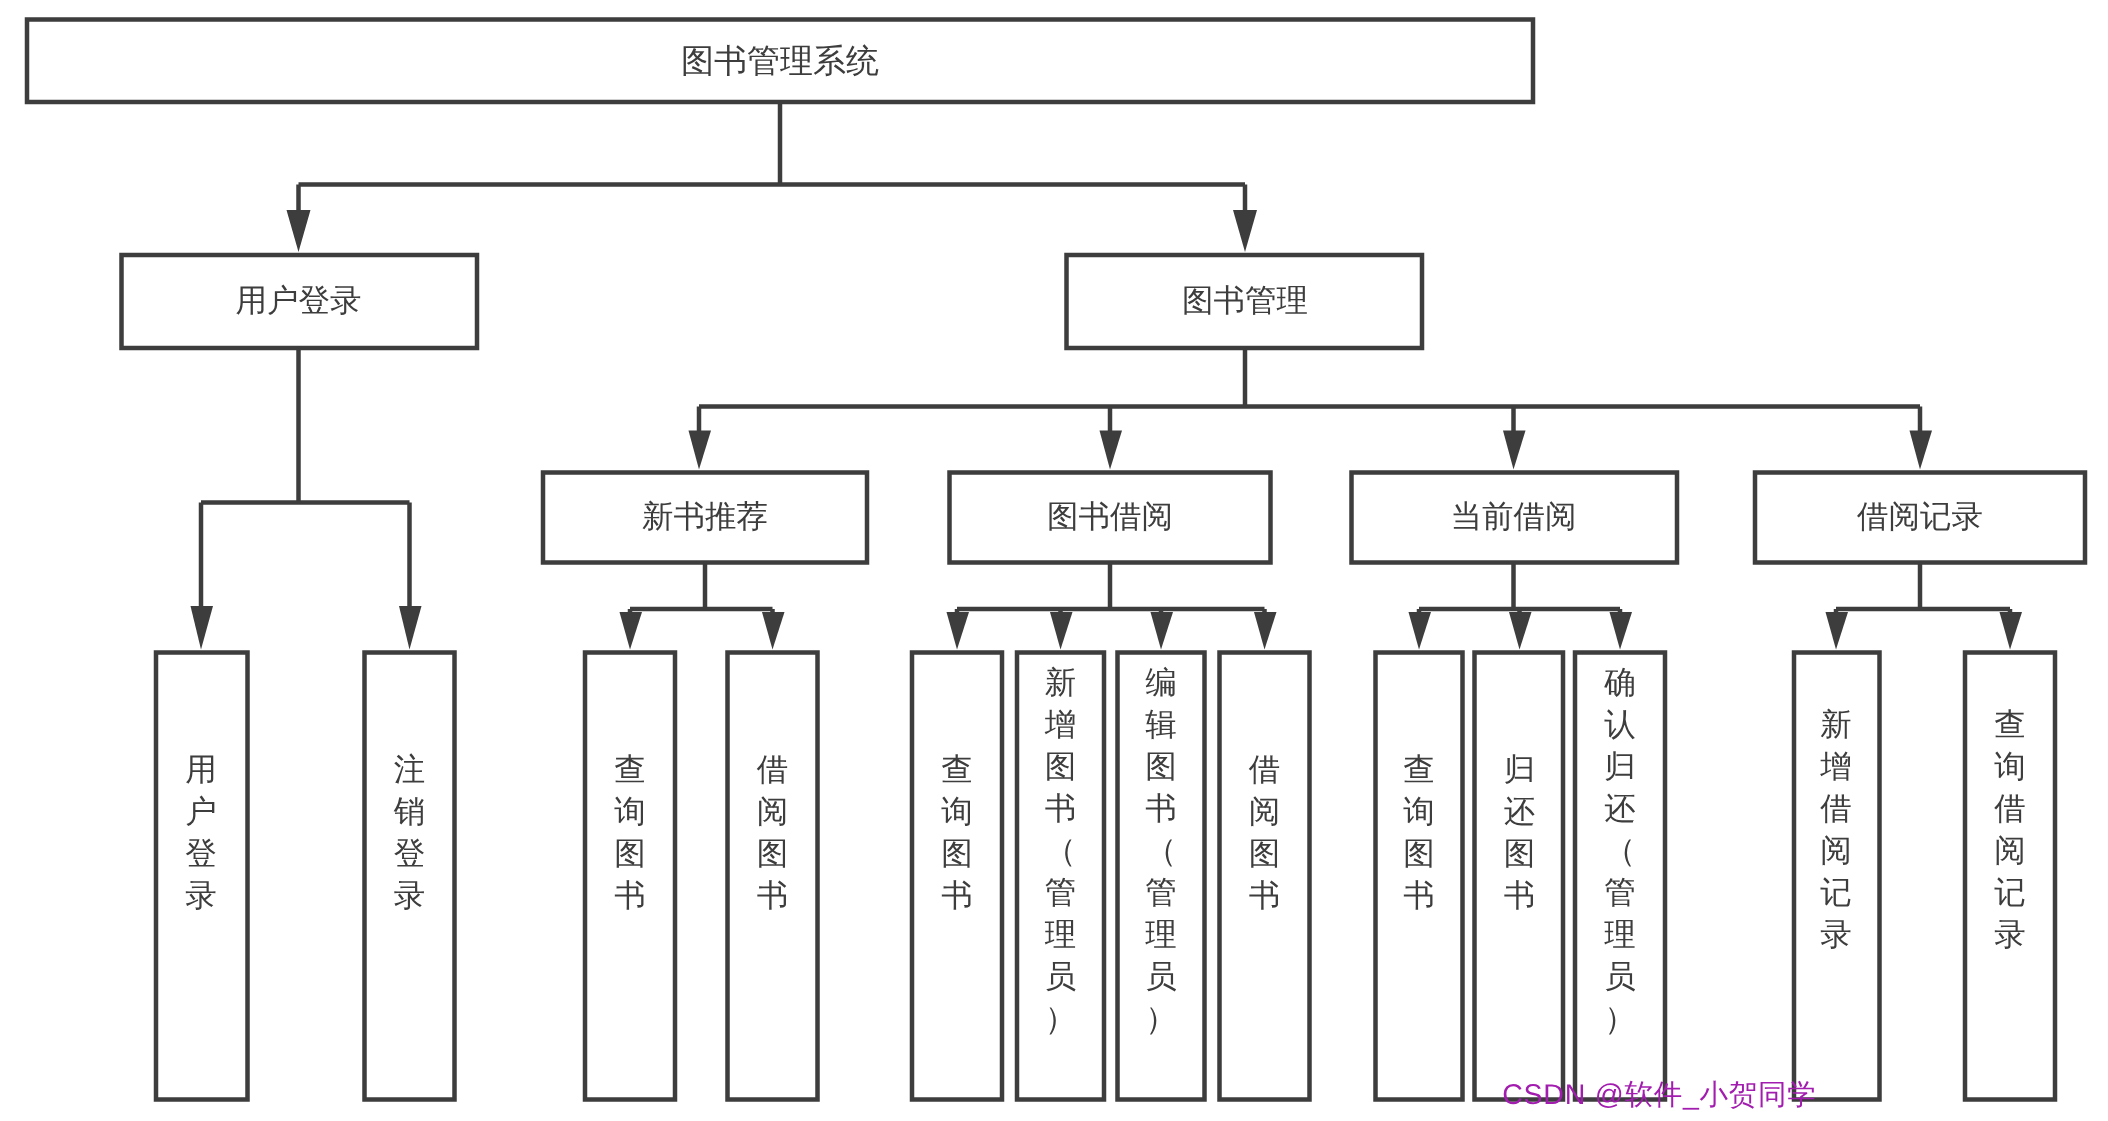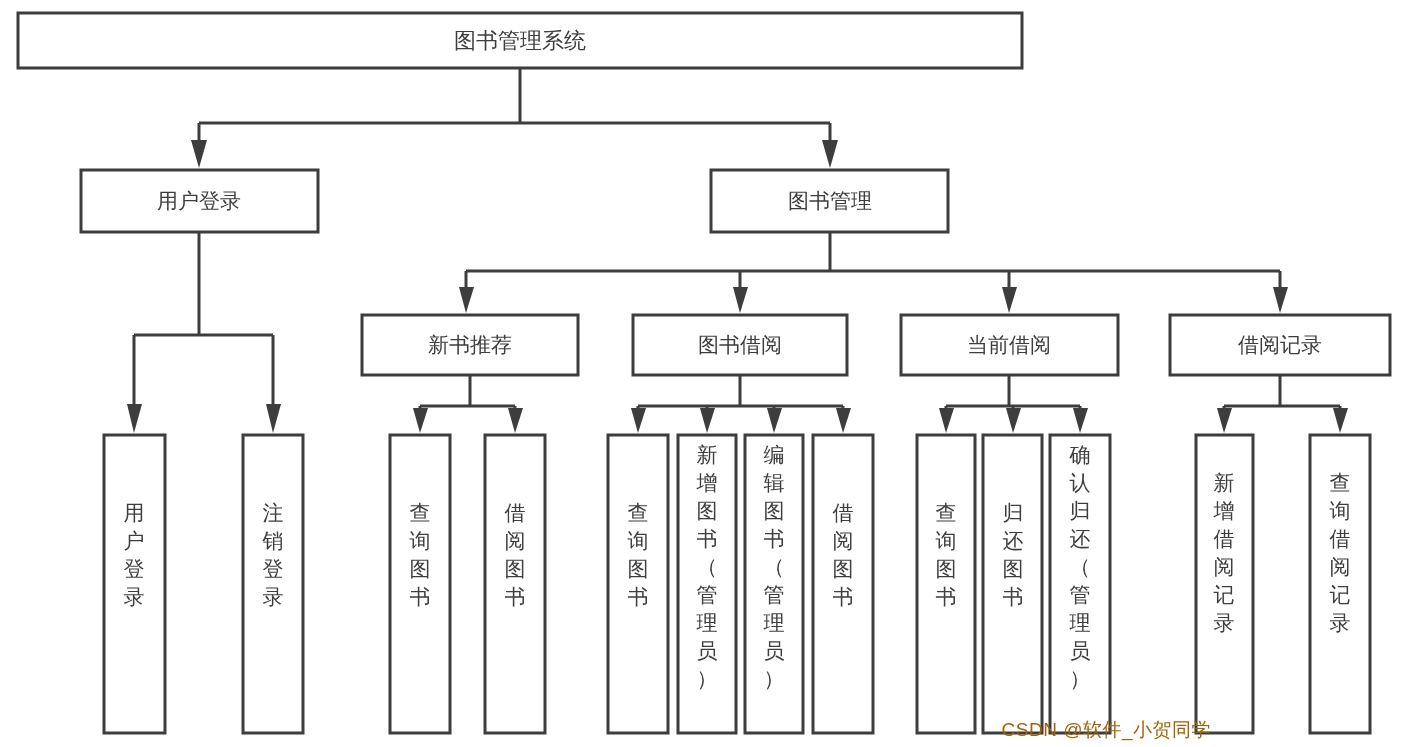--- a/index.html
+++ b/index.html
@@ -19,21 +19,21 @@
     dominant-baseline:middle;
   }
   .node-label-top{font-size:22px;}
   .vert-label{
     font-family:"Liberation Sans","DejaVu Sans",sans-serif;
     fill:#3d3d3d;font-size:21px;text-anchor:middle;
   }
   .watermark{
     position:absolute;right:8px;bottom:4px;
     font-family:"Liberation Sans","DejaVu Sans",sans-serif;
-    font-size:19px;color:#a16207;white-space:nowrap;
+    font-size:19px;color:#a21caf;white-space:nowrap;
     letter-spacing:0.5px;
   }
 </style>
 </head>
 <body>
 
 <div id="diagram-root">
   <svg width="1405" height="747" viewBox="0 0 1405 747">
 
     <g>

